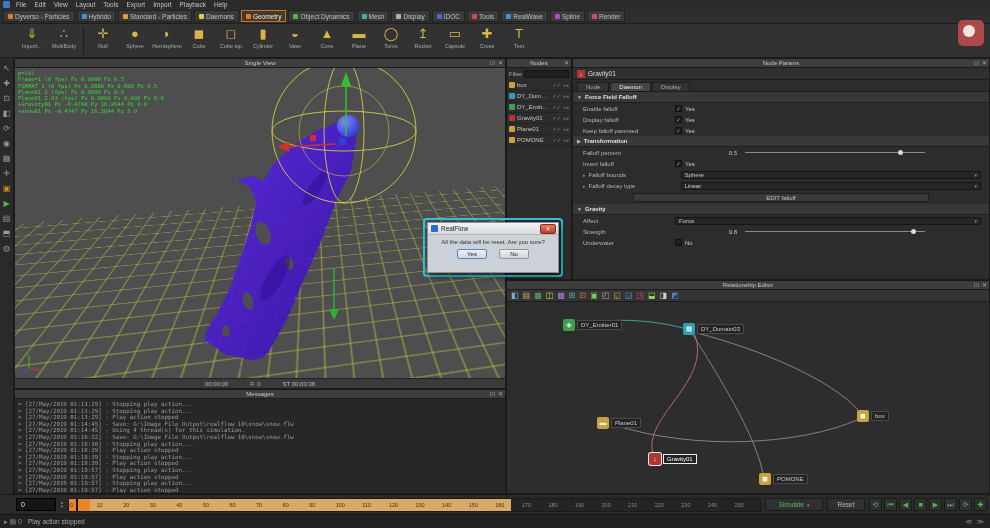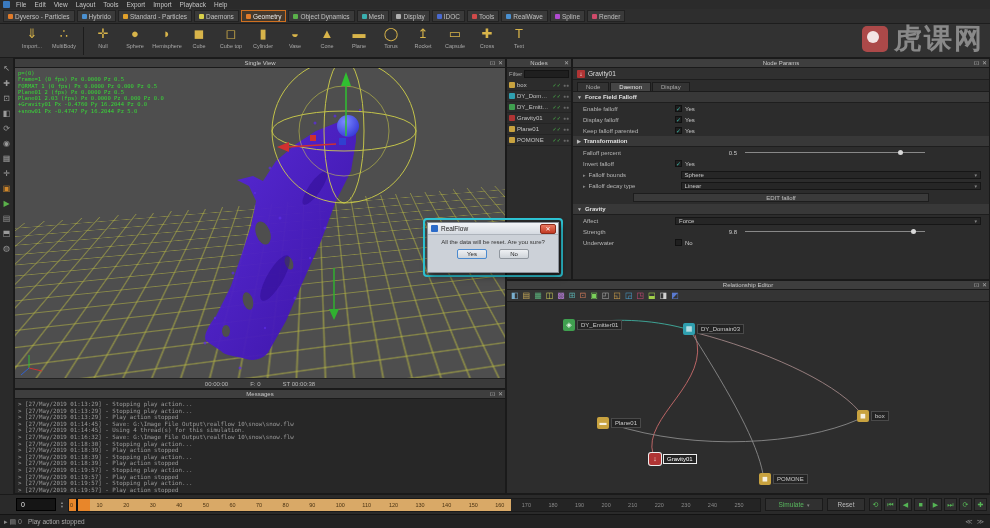--- a/index.html
+++ b/index.html
@@ -718,16 +718,15 @@
     </div>
     <div class="dlg-msg">All the data will be reset. Are you sure?</div>
     <div class="dlg-btns">
       <span class="dlg-btn focus">Yes</span>
       <span class="dlg-btn">No</span>
     </div>
   </div>
 
   <div id="watermark">
     <span class="wm-logo"></span>
-    <span class="wm-text">虎课网</span>
   </div>
 
 </div>
 
 </body></html>

